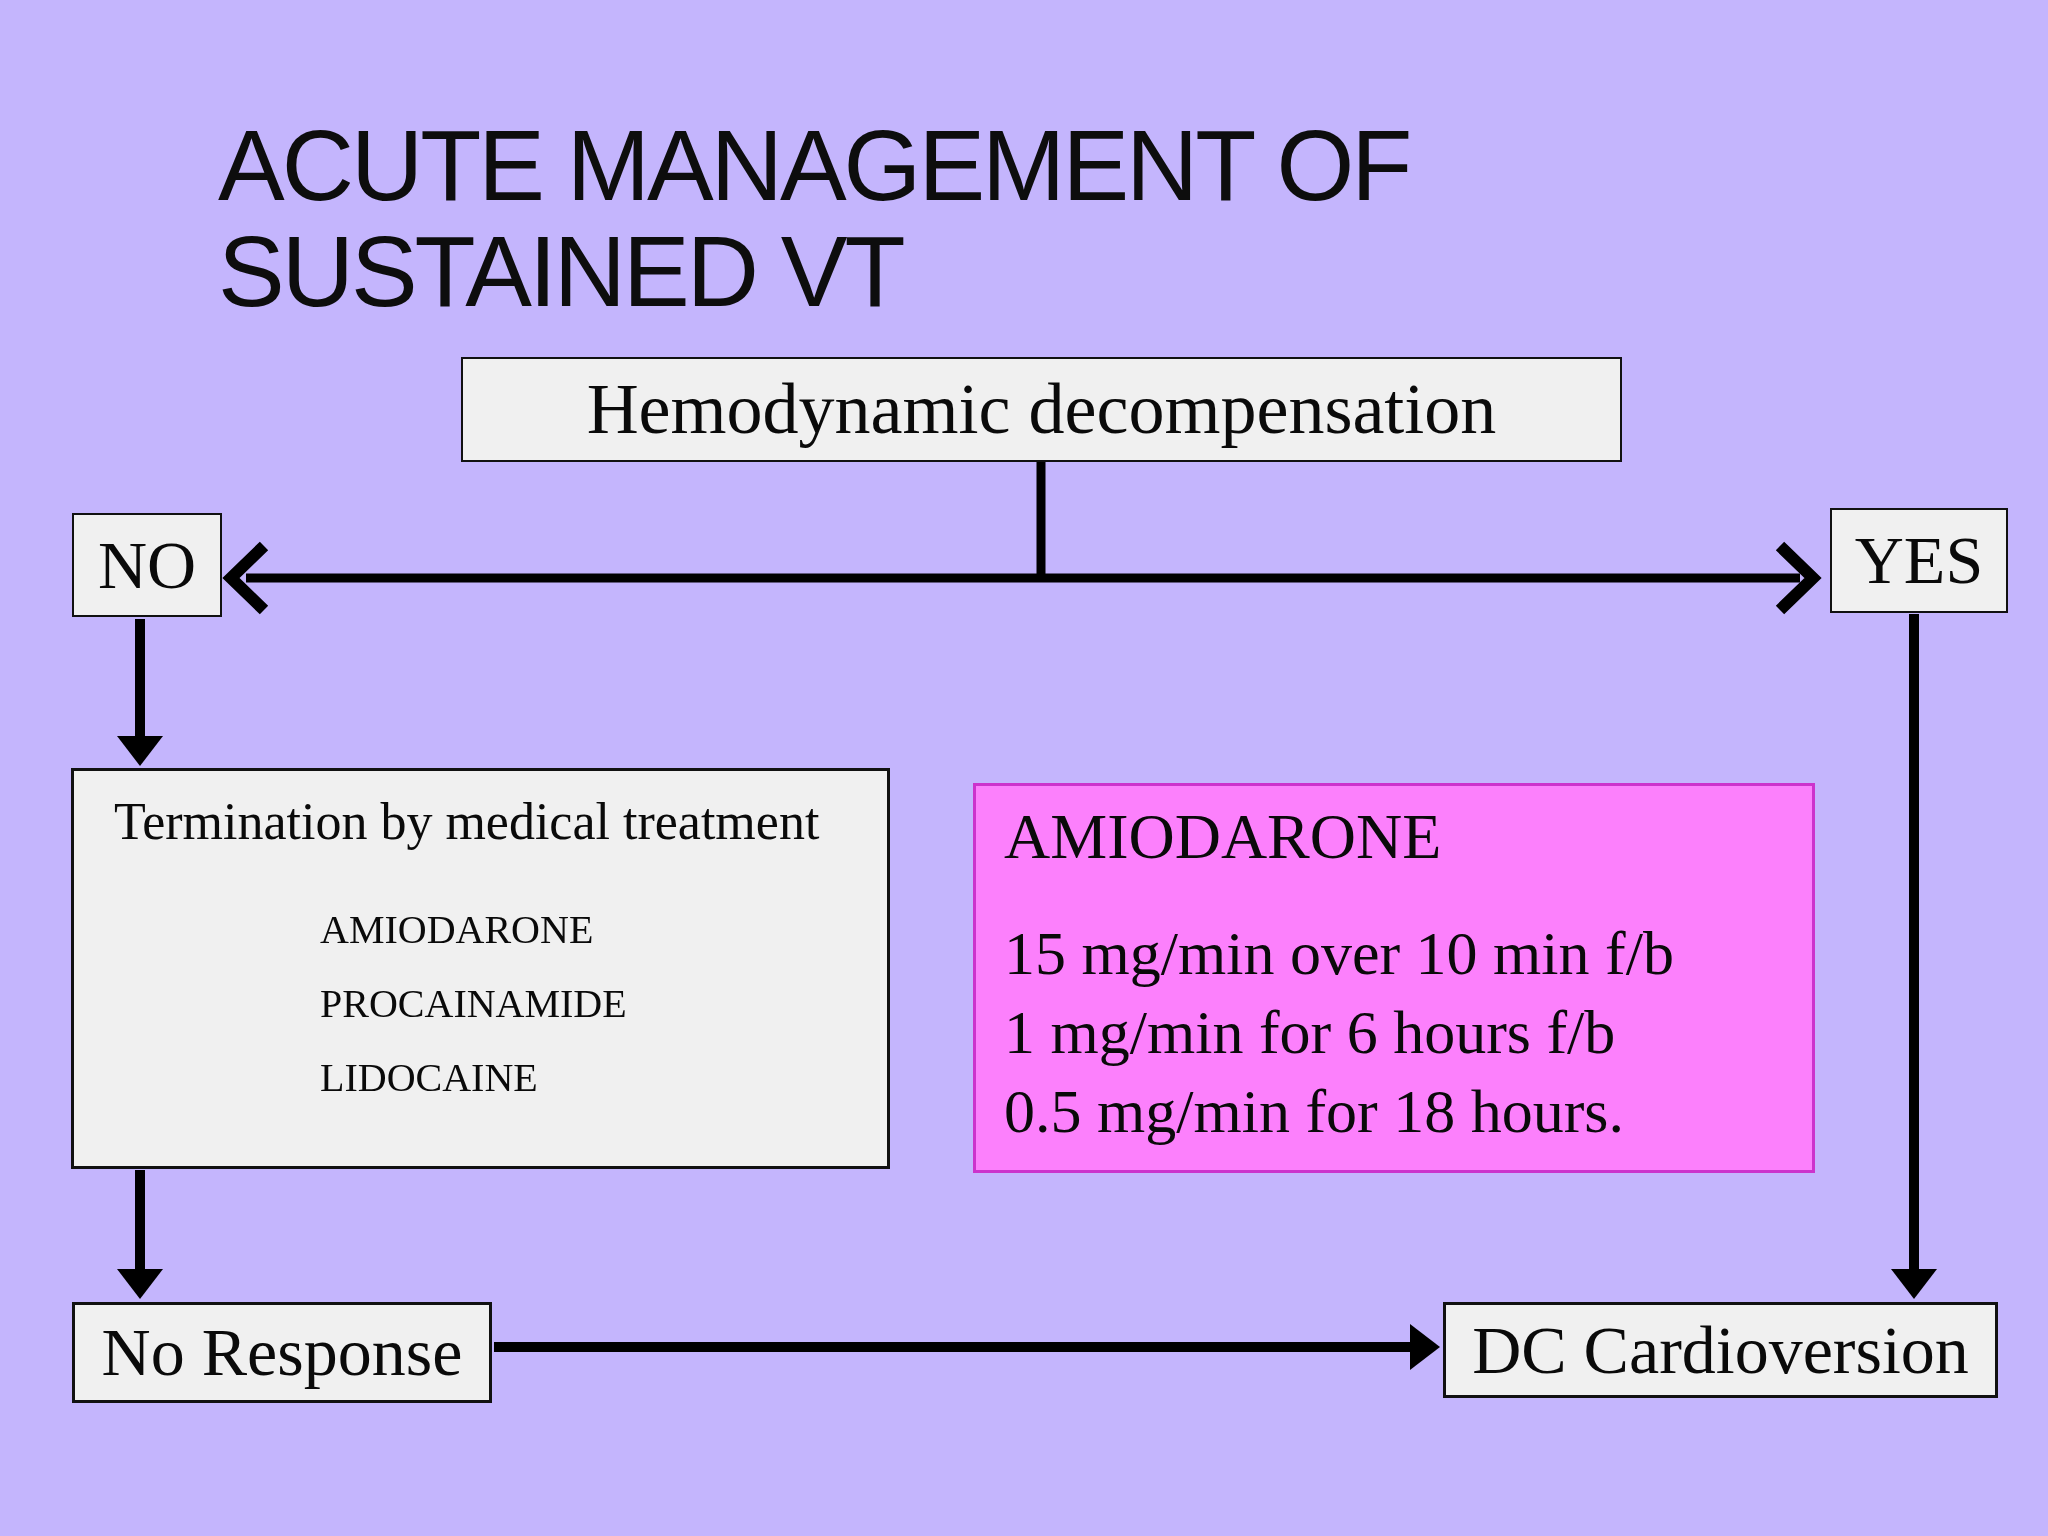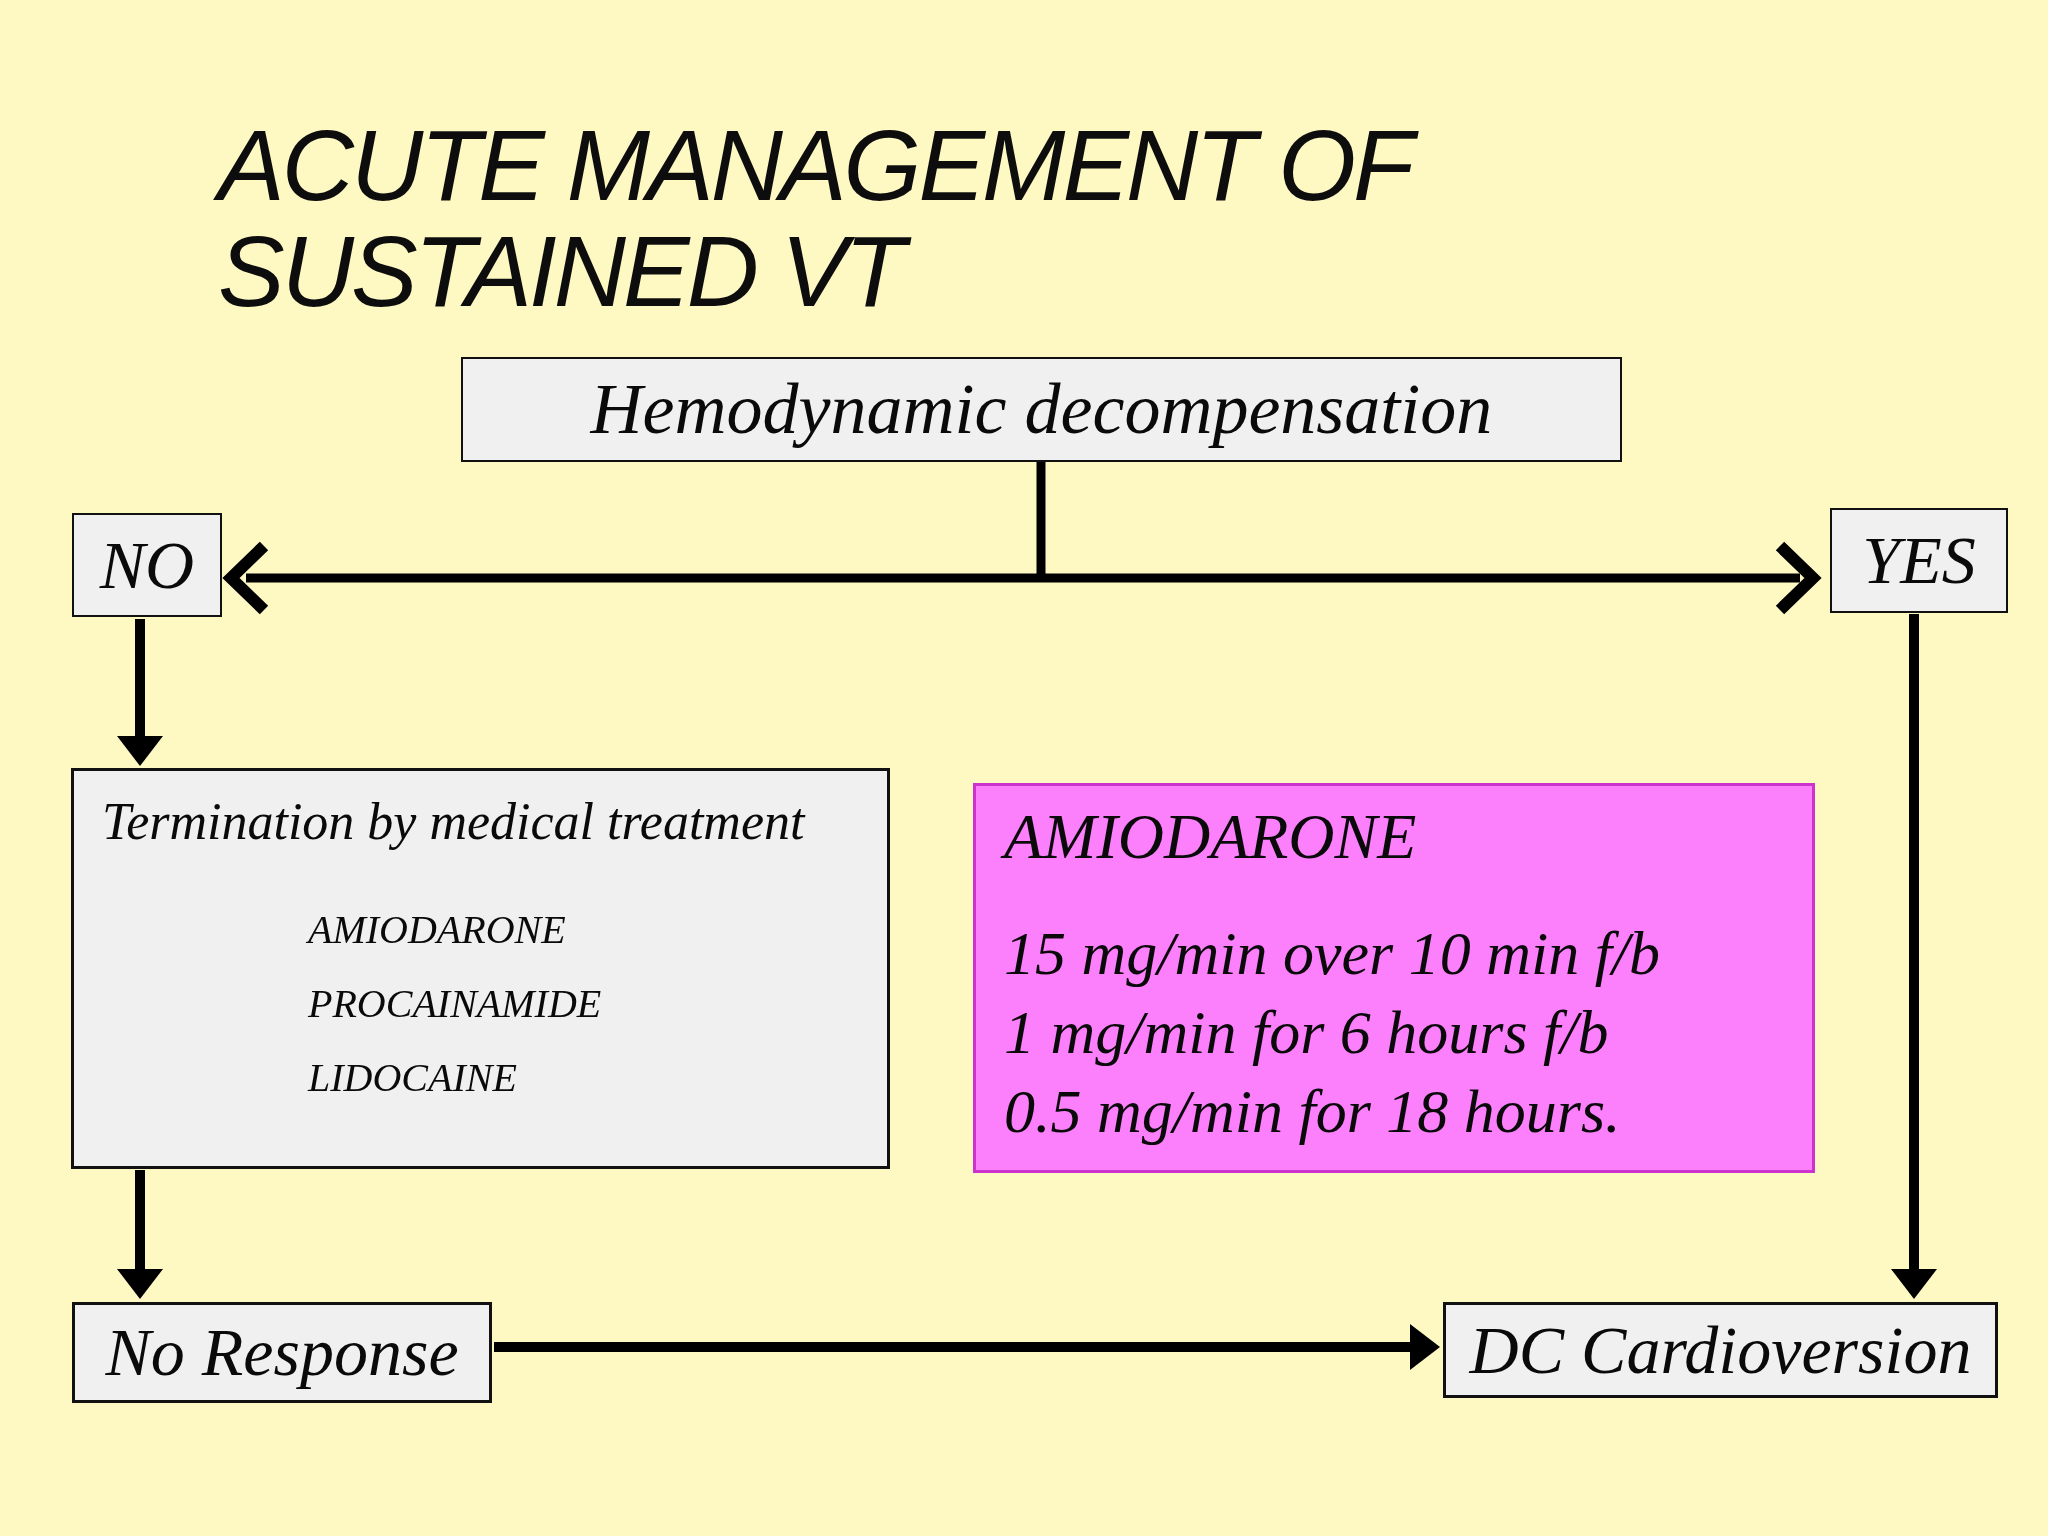--- a/index.html
+++ b/index.html
@@ -4,25 +4,24 @@
 <style>
   html, body {
     margin: 0;
     padding: 0;
     background: #ffffff;
   }
   .slide {
     position: relative;
     width: 2048px;
     height: 1536px;
-    background: #fef9c3;
+    background: #c4b5fd;
     overflow: hidden;
     font-family: "Liberation Serif", serif;
     color: #0a0a0a;
-    font-style: italic;
   }
   .title {
     position: absolute;
     left: 218px;
     top: 112px;
     font-family: "Liberation Sans", sans-serif;
     font-size: 100px;
     line-height: 106px;
     letter-spacing: -3px;
     color: #0d0d0d;
@@ -55,21 +54,21 @@
     text-align: right;
   }
   .node-yes {
     left: 1830px; top: 508px; width: 178px; height: 105px;
     font-size: 68px;
   }
   .node-medical {
     left: 71px; top: 768px; width: 819px; height: 401px;
     border-width: 3px;
     display: block;
-    padding: 20px 24px 0 28px;
+    padding: 20px 24px 0 40px;
   }
   .medical-header {
     font-size: 52px;
     line-height: 62px;
     margin-bottom: 40px;
   }
   .drug-line {
     font-size: 40px;
     line-height: 74px;
     margin-left: 206px;

